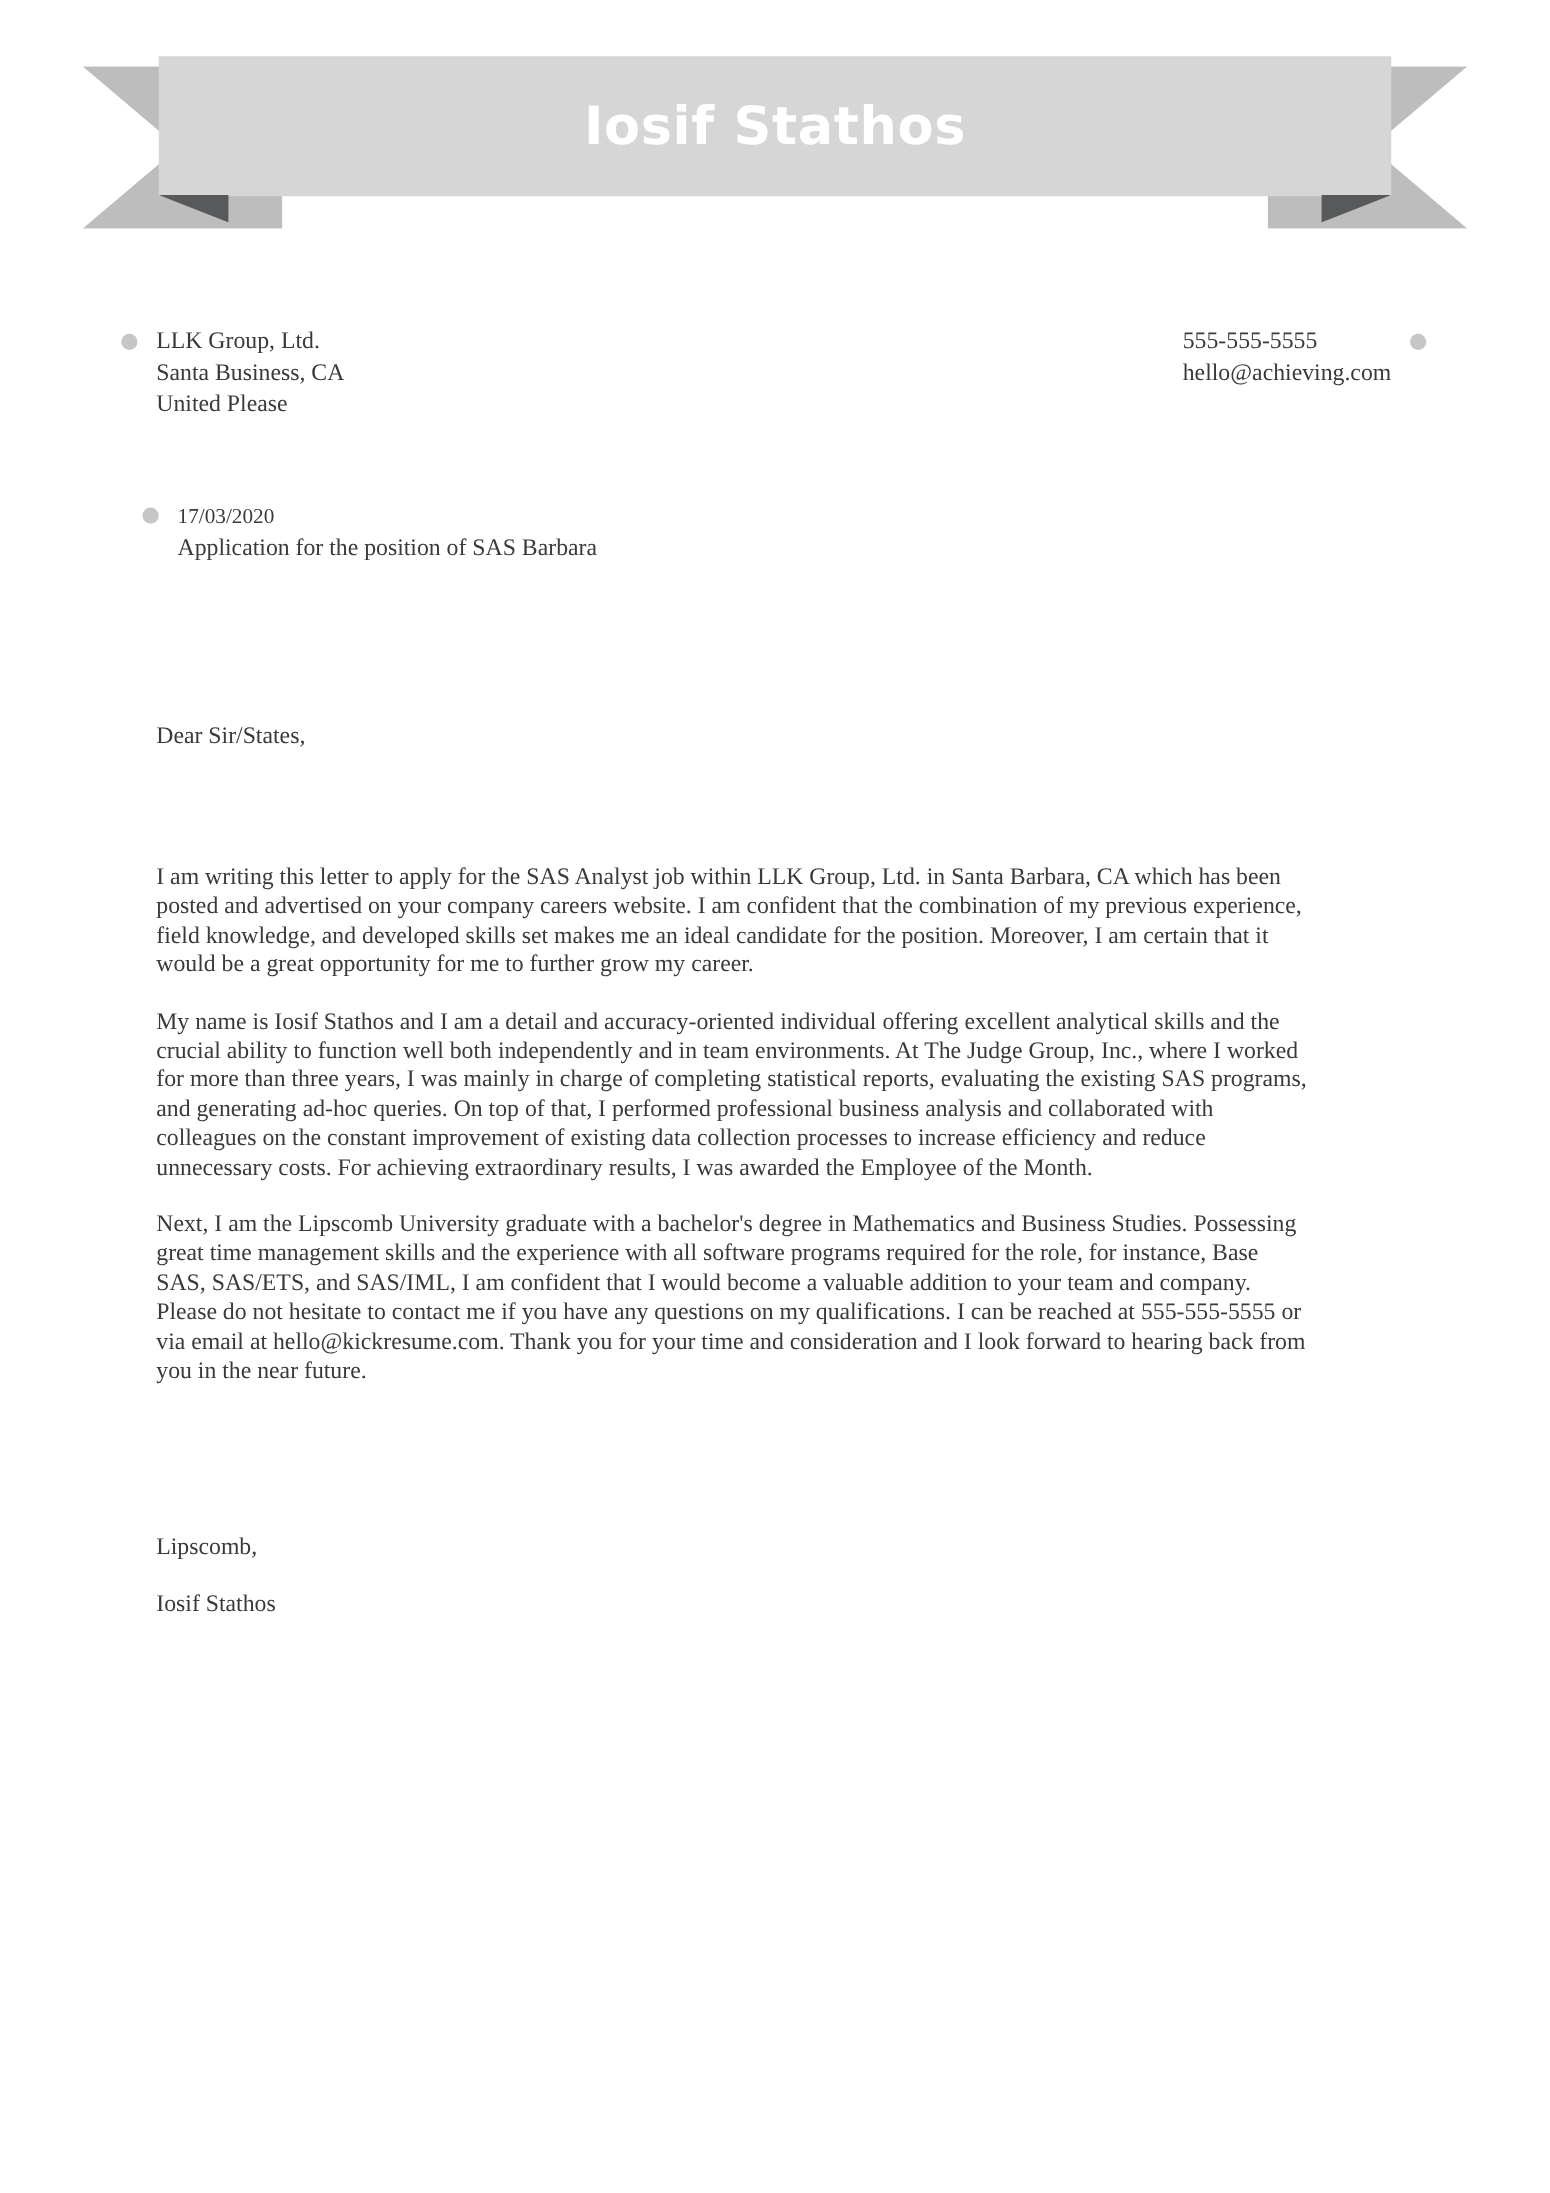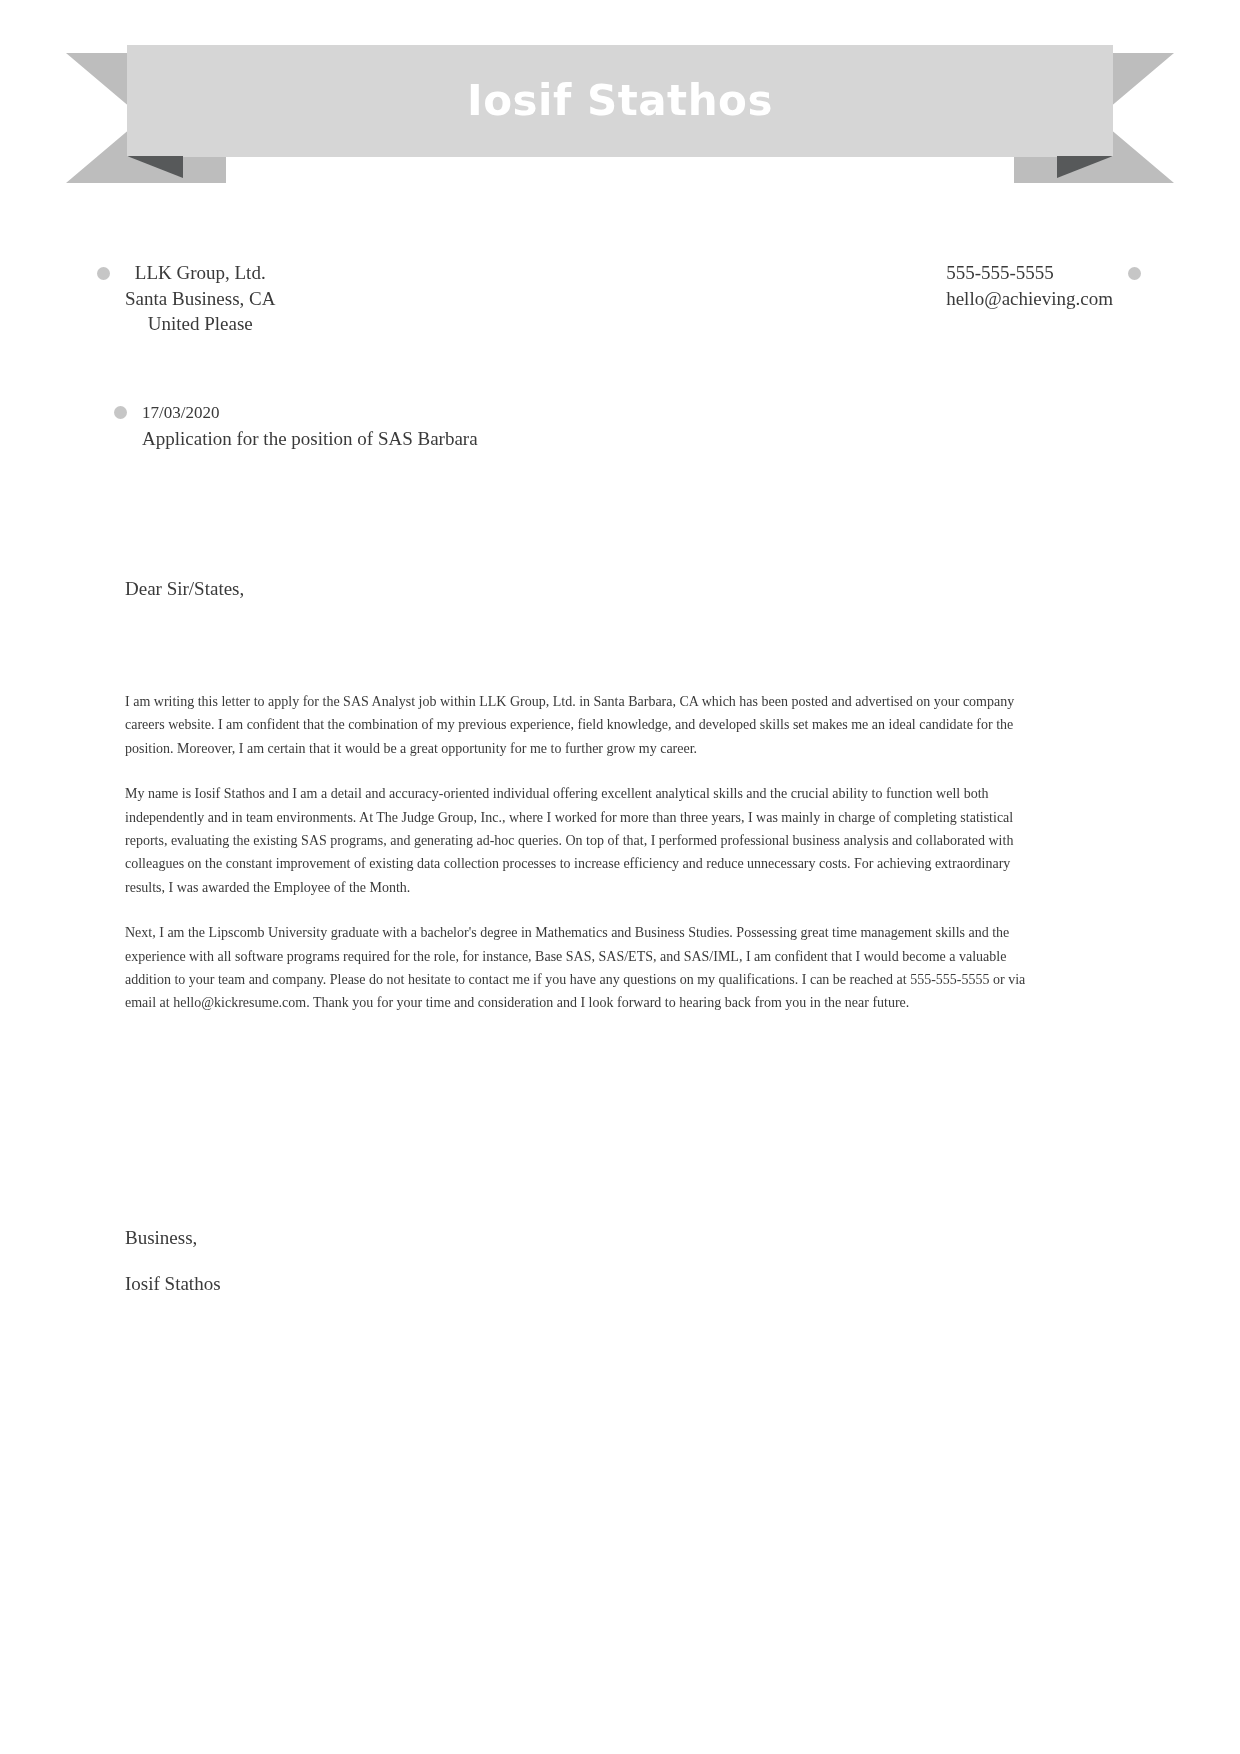--- a/index.html
+++ b/index.html
@@ -91,21 +91,20 @@
     border-radius: 50%;
     background: #c6c6c6;
   }
 
   .addr-block {
     position: absolute;
     left: 125px;
     top: 260px;
     font-size: 19px;
     line-height: 25.5px;
-    text-align: center;
   }
   .addr-block .bullet {
     left: -28px;
     top: 7px;
   }
   .contact-block {
     position: absolute;
     right: 127px;
     top: 260px;
     text-align: left;
@@ -137,21 +136,21 @@
     left: 125px;
     top: 578px;
     font-size: 19px;
   }
 
   .letter-body {
     position: absolute;
     left: 125px;
     top: 690px;
     width: 925px;
-    font-size: 14px;
+    font-size: 19px;
     line-height: 23.4px;
     text-align: left;
   }
   .letter-body p {
     margin: 0 0 22px 0;
   }
 
   .signoff {
     position: absolute;
     left: 125px;
@@ -199,17 +198,17 @@
 
   <div class="salutation">Dear Sir/States,</div>
 
   <div class="letter-body">
     <p>I am writing this letter to apply for the SAS Analyst job within LLK Group, Ltd. in Santa Barbara, CA which has been posted and advertised on your company careers website. I am confident that the combination of my previous experience, field knowledge, and developed skills set makes me an ideal candidate for the position. Moreover, I am certain that it would be a great opportunity for me to further grow my career.</p>
     <p>My name is Iosif Stathos and I am a detail and accuracy-oriented individual offering excellent analytical skills and the crucial ability to function well both independently and in team environments. At The Judge Group, Inc., where I worked for more than three years, I was mainly in charge of completing statistical reports, evaluating the existing SAS programs, and generating ad-hoc queries. On top of that, I performed professional business analysis and collaborated with colleagues on the constant improvement of existing data collection processes to increase efficiency and reduce unnecessary costs. For achieving extraordinary results, I was awarded the Employee of the Month.</p>
     <p>Next, I am the Lipscomb University graduate with a bachelor's degree in Mathematics and Business Studies. Possessing great time management skills and the experience with all software programs required for the role, for instance, Base SAS, SAS/ETS, and SAS/IML, I am confident that I would become a valuable addition to your team and company. Please do not hesitate to contact me if you have any questions on my qualifications. I can be reached at 555-555-5555 or via email at hello@kickresume.com. Thank you for your time and consideration and I look forward to hearing back from you in the near future.</p>
   </div>
 
   <div class="signoff">
-    <div>Business,</div>
+    <div>Lipscomb,</div>
     <div class="sign-name">Iosif Stathos</div>
   </div>
 
 </div>
 
 </body></html>

